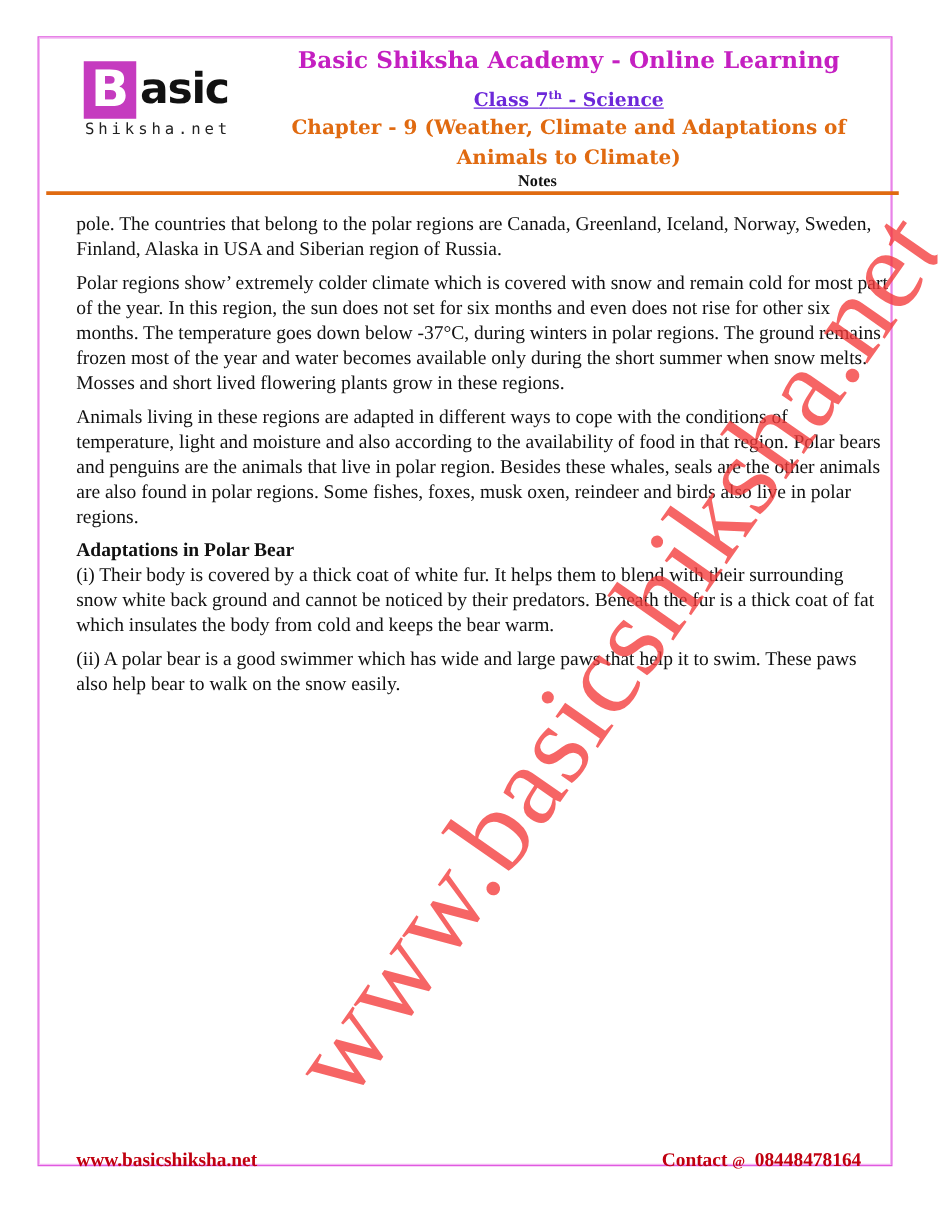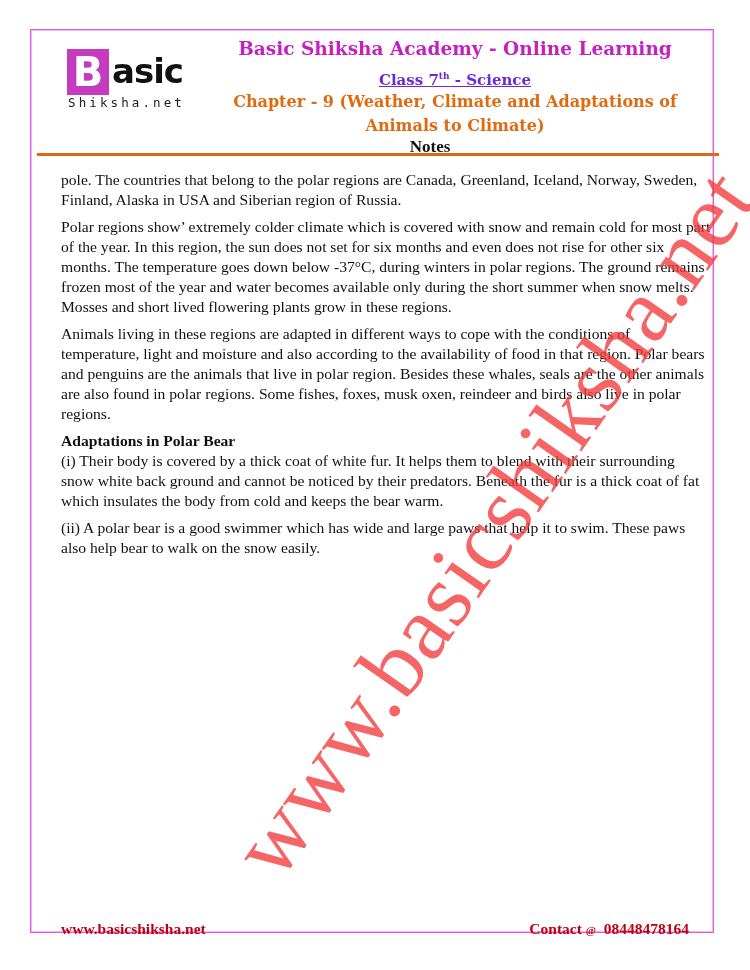--- a/index.html
+++ b/index.html
@@ -7,21 +7,21 @@
   .page-frame { position: absolute; left: 30px; top: 29px; width: 684px; height: 904px; border: 1px solid #e05ae0; box-shadow: inset 0 0 0 1px #f4b6f4; box-sizing: border-box; }
   .logo { position: absolute; left: 67px; top: 49px; width: 125px; height: 62px; }
   .logo-b { position: absolute; left: 0; top: 0; width: 42px; height: 46px; background: #c53bbf; color: #fff; font-family: "DejaVu Sans", sans-serif; font-weight: bold; font-size: 40px; line-height: 46px; text-align: center; }
   .logo-asic { position: absolute; left: 45px; top: -4px; font-family: "DejaVu Sans", sans-serif; font-weight: bold; font-size: 34px; line-height: 52px; color: #111; letter-spacing: -1px; }
   .logo-sub { position: absolute; left: 1px; top: 46px; font-family: "DejaVu Sans Mono", monospace; font-size: 12.5px; letter-spacing: 3.1px; color: #222; }
   .hdr { position: absolute; left: 195px; width: 520px; text-align: center; font-family: "DejaVu Serif", serif; font-weight: bold; white-space: nowrap; }
   .hdr-title { top: 38px; font-size: 18.5px; color: #c41fc1; }
   .hdr-class { top: 71px; font-size: 15px; color: #6d28d9; text-decoration: underline; }
   .hdr-class sup { font-size: 9px; }
   .hdr-chapter { top: 90px; font-size: 16px; color: #e06a10; line-height: 24px; }
-  .hdr-notes { top: 137px; left: 380px; width: 100px; font-family: "Liberation Serif", serif; font-size: 17px; color: #111; }
+  .hdr-notes { top: 137px; left: 380px; width: 100px; font-family: "Liberation Serif", serif; font-size: 13px; color: #111; }
   .orange-rule { position: absolute; left: 37px; top: 153px; width: 682px; height: 3px; background: #e06a10; }
   .content { position: absolute; left: 61px; top: 170px; width: 650px; font-size: 15.6px; line-height: 20px; }
   .content p { margin: 0 0 7px 0; }
   .heading { font-weight: bold; margin: 0; }
   .footer-left, .footer-right { position: absolute; top: 920px; font-family: "Liberation Serif", serif; font-weight: bold; font-size: 15.5px; color: #c00010; }
   .footer-left { left: 61px; }
   .footer-right { right: 61px; }
   .footer-right .at { font-size: 11px; }
   .watermark { position: absolute; left: 75px; top: 470px; font-family: "Liberation Serif", serif; font-size: 92px; color: #f43a3a; opacity: 0.78; transform: rotate(-55deg); transform-origin: center; white-space: nowrap; pointer-events: none; letter-spacing: 1px; }
 </style>

